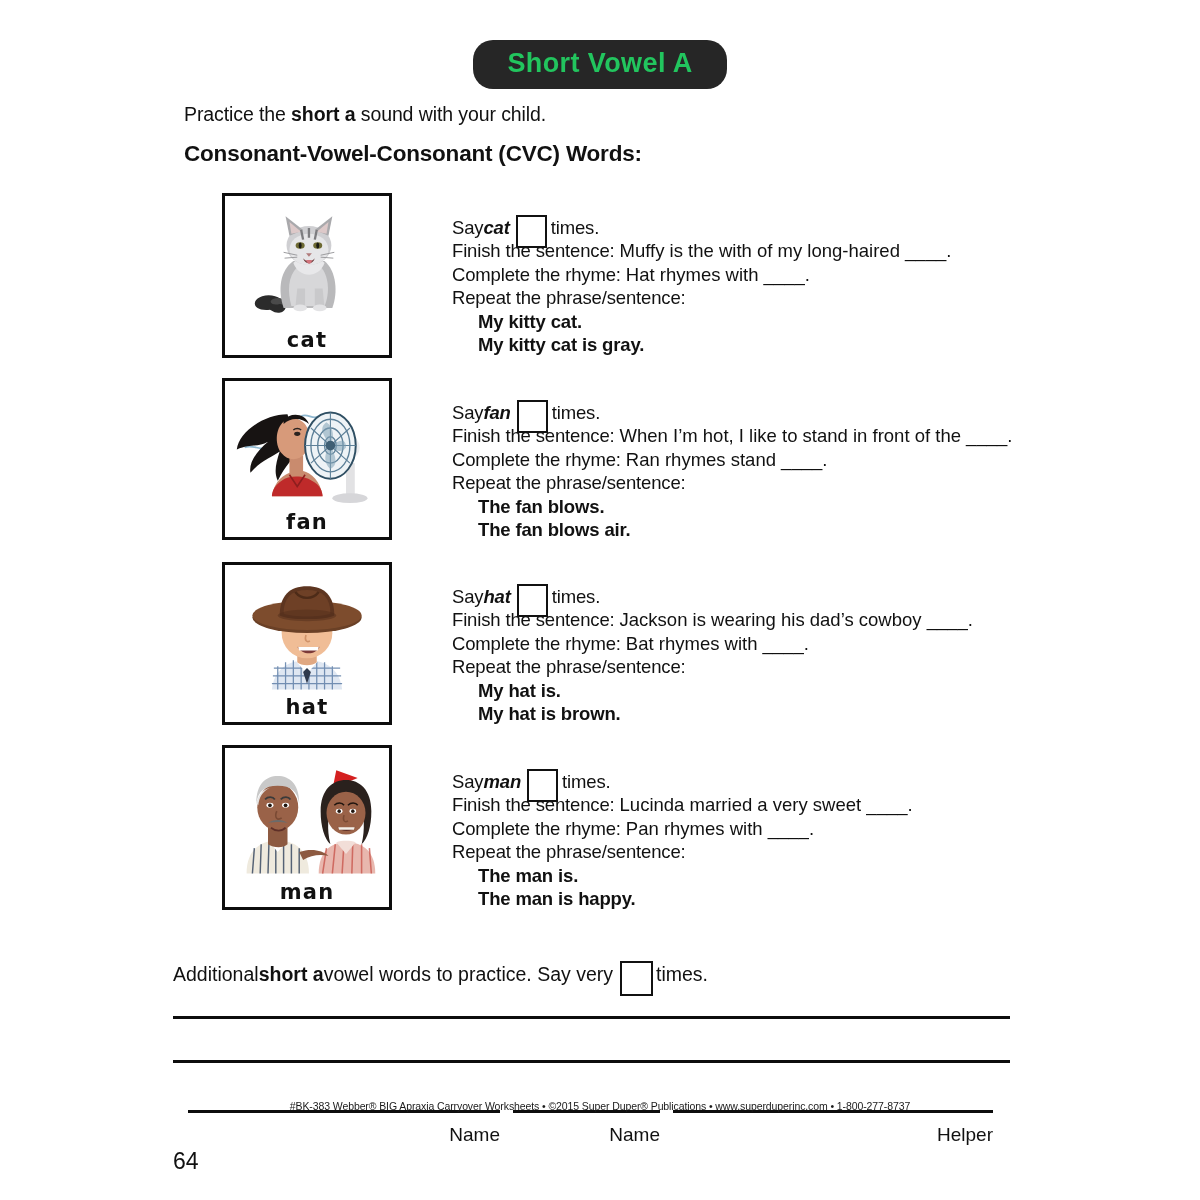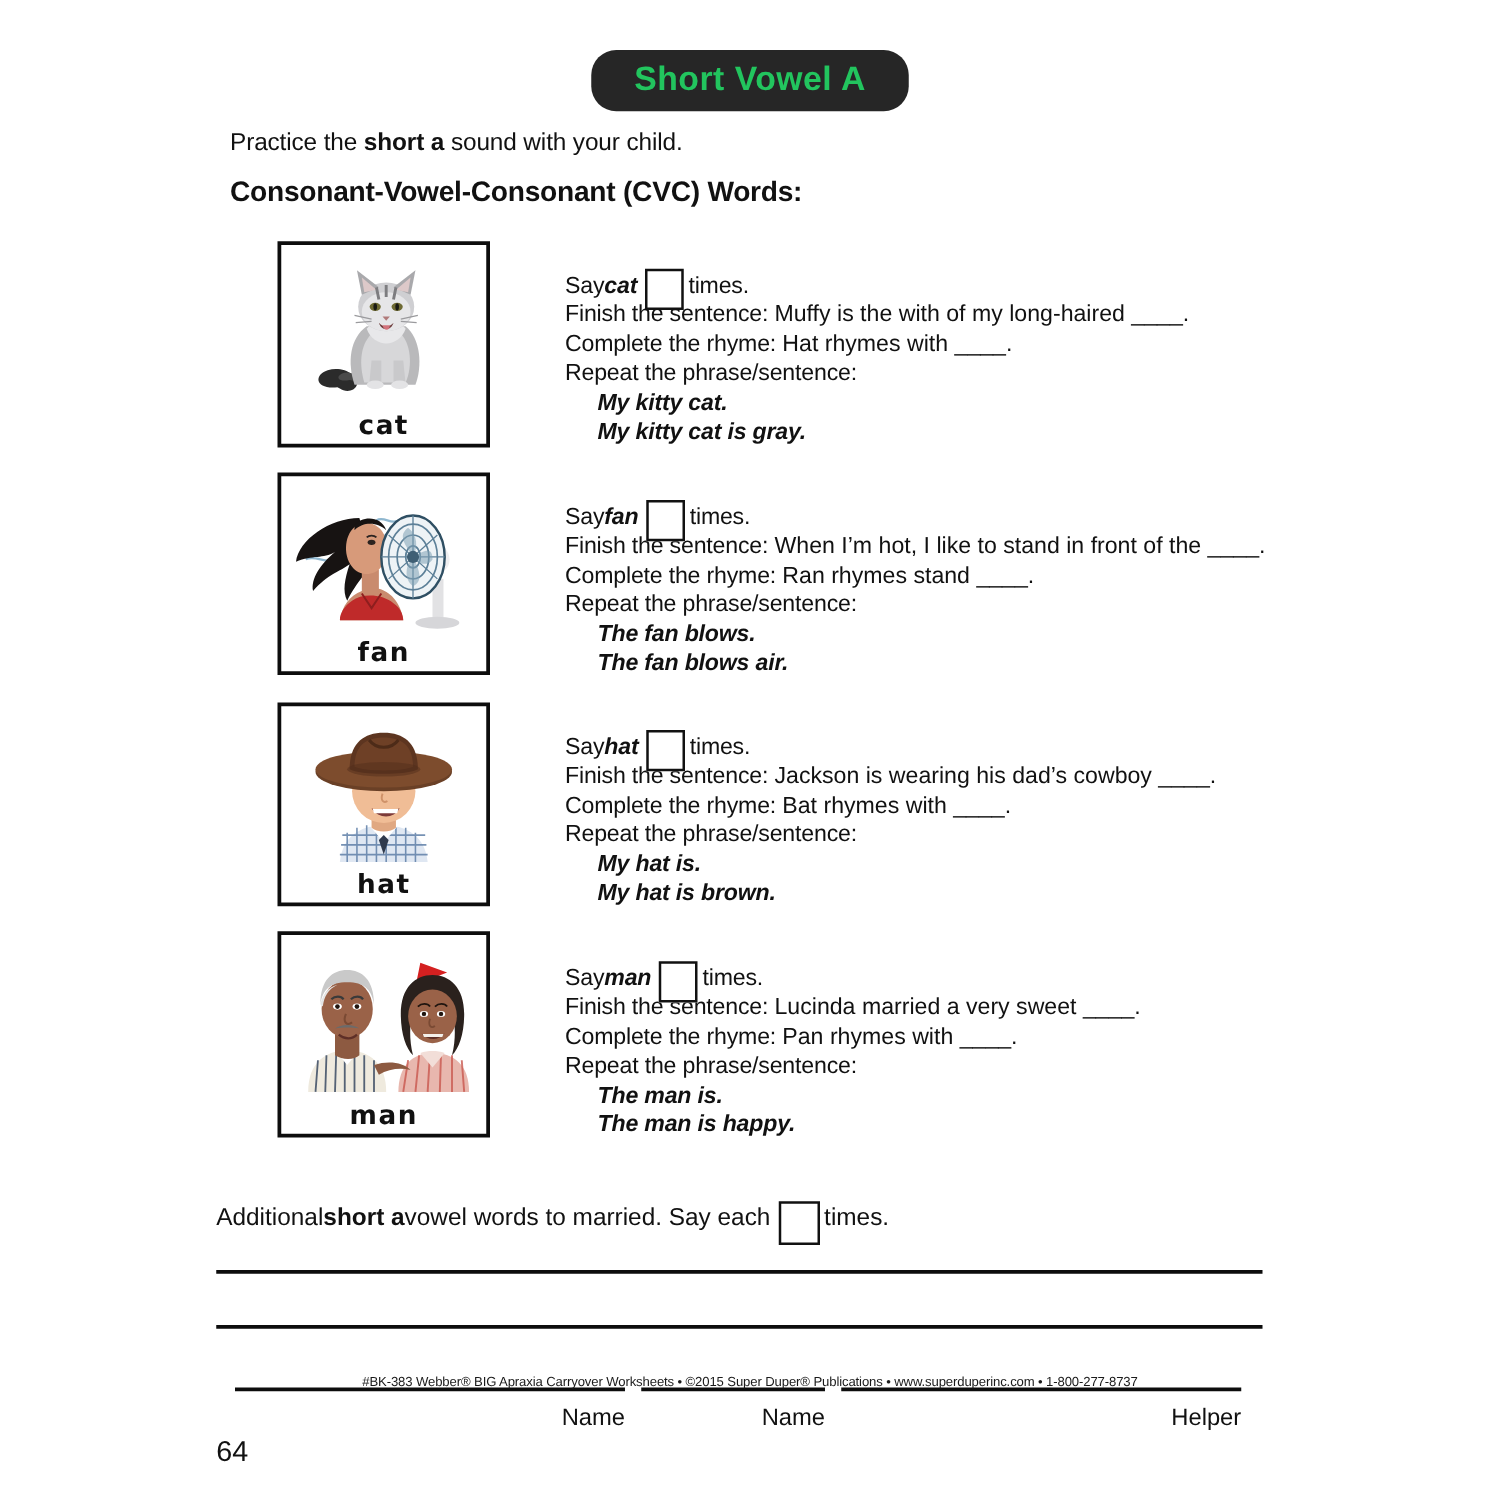--- a/index.html
+++ b/index.html
@@ -107,21 +107,20 @@
     display: inline-block;
     width: 31px;
     height: 33px;
     border: 2px solid #111111;
     margin: 0 4px 0 6px;
     position: relative;
     top: 9px;
     background: #fff;
   }
   .repeat-sub {
-    font-style: italic;
     font-weight: bold;
     padding-left: 26px;
   }
   .blank { letter-spacing: 0px; }
 
   
   .additional {
     position: absolute;
     left: 173px;
     top: 952px;
@@ -446,21 +445,21 @@
     </div>
     <div class="line">Repeat the phrase/sentence:</div>
     <div class="line repeat-sub">The man is.</div>
     <div class="line repeat-sub">The man is happy.</div>
   </div>
 </div>
 
 <div class="additional">
   <span>Additional </span>
     <b>short a</b>
-    <span> vowel words to married. Say each </span>
+    <span> vowel words to practice. Say very </span>
     <span class="chk"></span>
     <span>times.</span>
 </div>
 
 <div class="writeline" style="top:1016px;"></div>
 <div class="writeline" style="top:1060px;"></div>
 
 <div class="sigline" style="left:188px;width:312px;"></div>
 <div class="sigline" style="left:513px;width:147px;"></div>
 <div class="sigline" style="left:673px;width:320px;"></div>

